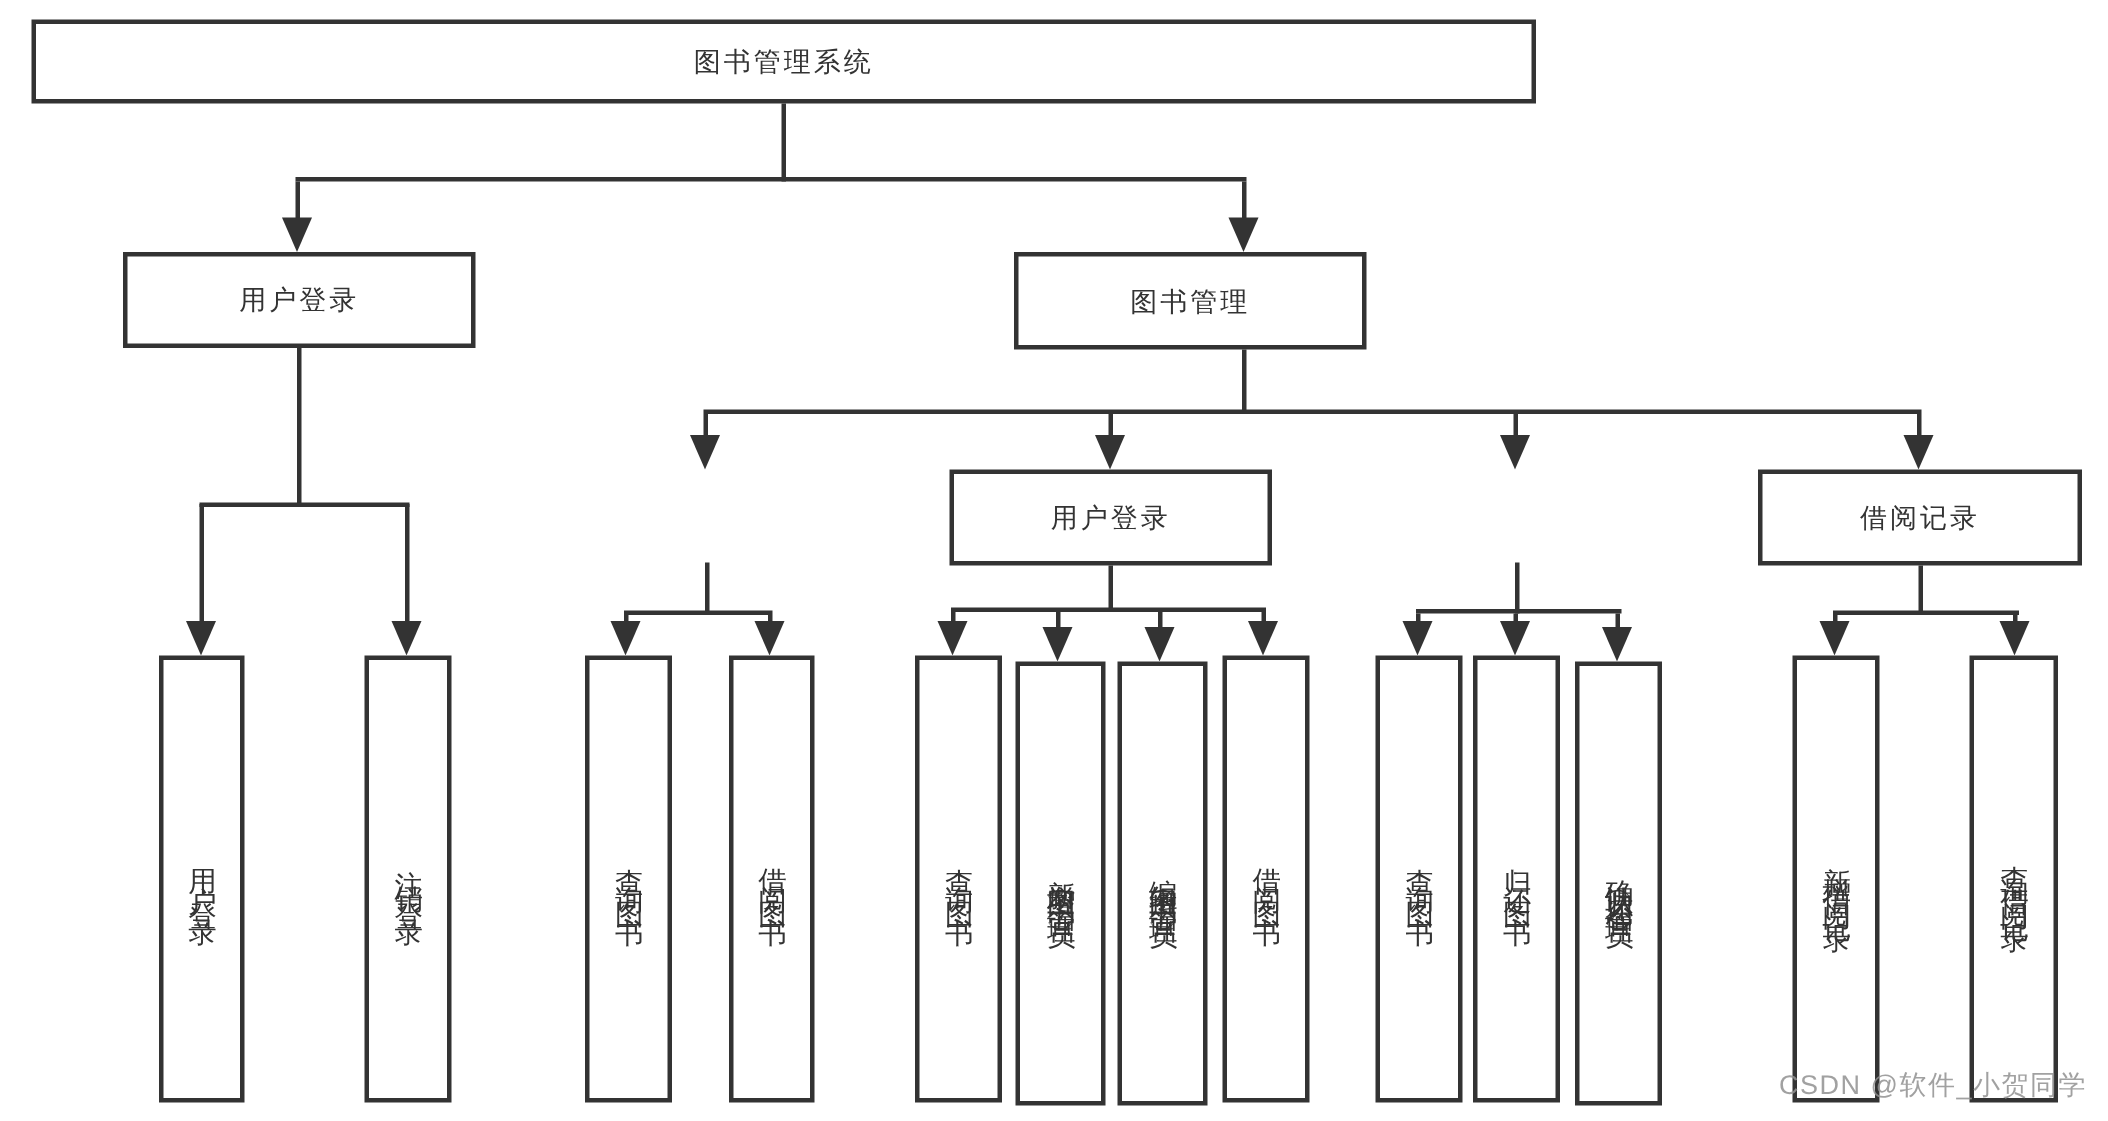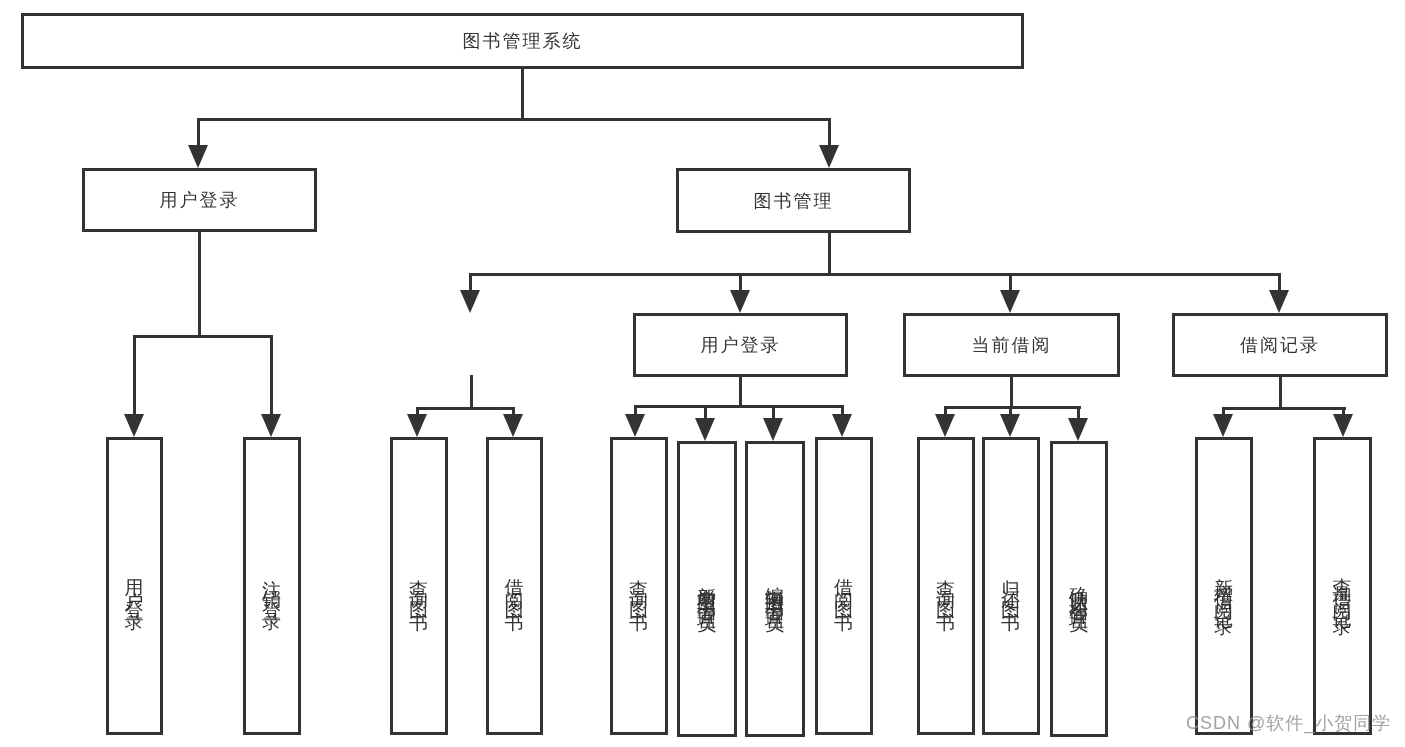--- a/index.html
+++ b/index.html
@@ -100,23 +100,20 @@
   <div class="box" style="left:82px;top:168px;width:235px;height:64px;">
     <span class="hlabel">用户登录</span>
   </div>
   <div class="box" style="left:676px;top:168px;width:235px;height:65px;">
     <span class="hlabel">图书管理</span>
   </div>
 
   <div class="box" style="left:633px;top:313px;width:215px;height:64px;">
     <span class="hlabel">用户登录</span>
   </div>
-  <div class="box" style="left:903px;top:313px;width:217px;height:64px;">
-    <span class="hlabel">当前借阅</span>
-  </div>
   <div class="box" style="left:1172px;top:313px;width:216px;height:64px;">
     <span class="hlabel">借阅记录</span>
   </div>
 
   <div class="box leaf" style="left:106px;top:437px;width:57px;height:298px;">用户登录</div>
   <div class="box leaf" style="left:243px;top:437px;width:58px;height:298px;">注销登录</div>
 
   <div class="box leaf" style="left:390px;top:437px;width:58px;height:298px;">查询图书</div>
   <div class="box leaf" style="left:486px;top:437px;width:57px;height:298px;">借阅图书</div>
 

